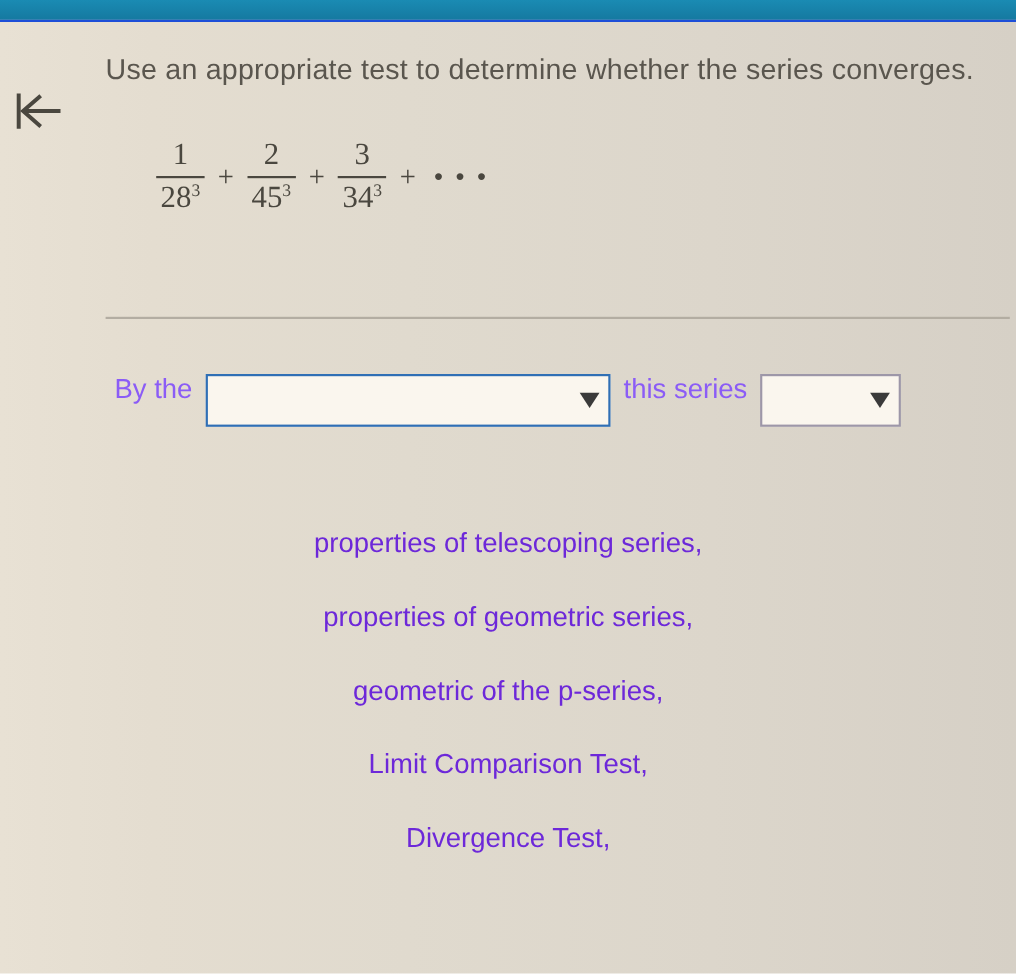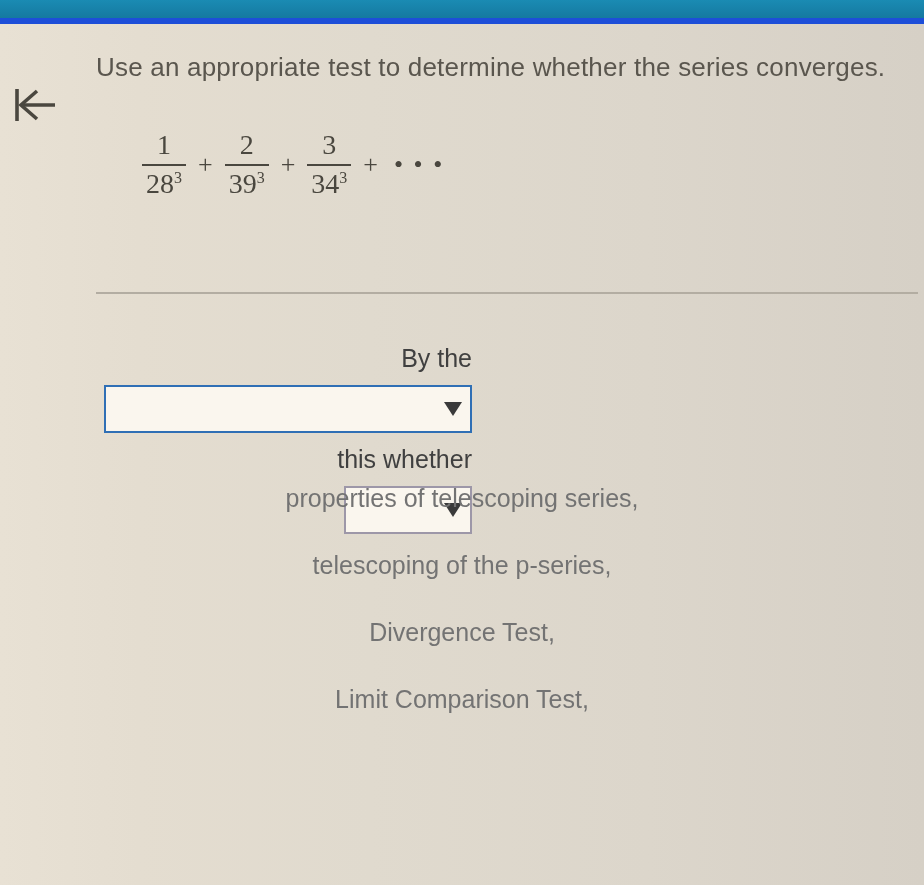--- a/index.html
+++ b/index.html
@@ -12,21 +12,21 @@
   }
   .title-bar {
     position: absolute;
     top: 0; left: 0; right: 0;
     height: 18px;
     background: linear-gradient(180deg, #1a8bb3 0%, #1579a0 100%);
   }
   .content-frame {
     position: absolute;
     top: 18px; left: 0; right: 0; bottom: 0;
-    border-top: 6px solid #1d4ed8;
+    border-top: 2px solid #1d4ed8;
   }
   .back-btn {
     position: absolute;
     left: 6px;
     top: 52px;
     width: 58px;
     height: 58px;
     display: flex;
     align-items: center;
     justify-content: center;
@@ -70,25 +70,24 @@
     left: 96px;
     right: 6px;
     top: 268px;
     border-top: 2px solid #b3ada2;
   }
   .answer-row {
     position: absolute;
     left: 104px;
     top: 320px;
     display: flex;
-    align-items: flex-end;
+    align-items: flex-start;
     gap: 12px;
     font-size: 25px;
-    color: #404040;
-    flex-direction: column;
+    color: #8b5cf6;
   }
   .dropdown {
     position: relative;
     height: 48px;
     background: #faf6ee;
     border: 2px solid #2f6fb5;
     display: flex;
     align-items: center;
     justify-content: flex-end;
     padding-right: 8px;
@@ -104,21 +103,21 @@
   }
   .options-area {
     position: absolute;
     left: 0; right: 0;
     top: 460px;
     display: flex;
     flex-direction: column;
     align-items: center;
     gap: 38px;
     font-size: 25px;
-    color: #737373;
+    color: #6d28d9;
   }
   .option-item { text-align: center; }
 </style>
 </head>
 <body>
 
 <div class="title-bar"></div>
 
 <div class="content-frame">
 
@@ -137,45 +136,46 @@
   <div class="math-row">
     <span class="frac">
       <span class="num">1</span>
       <span class="bar"></span>
       <span class="den"><span>28</span><sup>3</sup></span>
     </span>
     <span class="op">+</span>
     <span class="frac">
       <span class="num">2</span>
       <span class="bar"></span>
-      <span class="den"><span>39</span><sup>3</sup></span>
+      <span class="den"><span>45</span><sup>3</sup></span>
     </span>
     <span class="op">+</span>
     <span class="frac">
       <span class="num">3</span>
       <span class="bar"></span>
       <span class="den"><span>34</span><sup>3</sup></span>
     </span>
     <span class="op">+</span>
     <span class="dots">• • •</span>
   </div>
 
   <div class="divider"></div>
 
   <div class="answer-row">
     <span>By the</span>
     <div class="dropdown wide">
       <div class="tri"></div>
     </div>
-    <span>this whether</span>
+    <span>this series</span>
     <div class="dropdown small">
       <div class="tri"></div>
     </div>
   </div>
 
   <div class="options-area">
     <div class="option-item">properties of telescoping series,</div>
-    <div class="option-item">telescoping of the p-series,</div>
+    <div class="option-item">properties of geometric series,</div>
+    <div class="option-item">geometric of the p-series,</div>
+    <div class="option-item">Limit Comparison Test,</div>
     <div class="option-item">Divergence Test,</div>
-    <div class="option-item">Limit Comparison Test,</div>
   </div>
 
 </div>
 
 </body></html>

